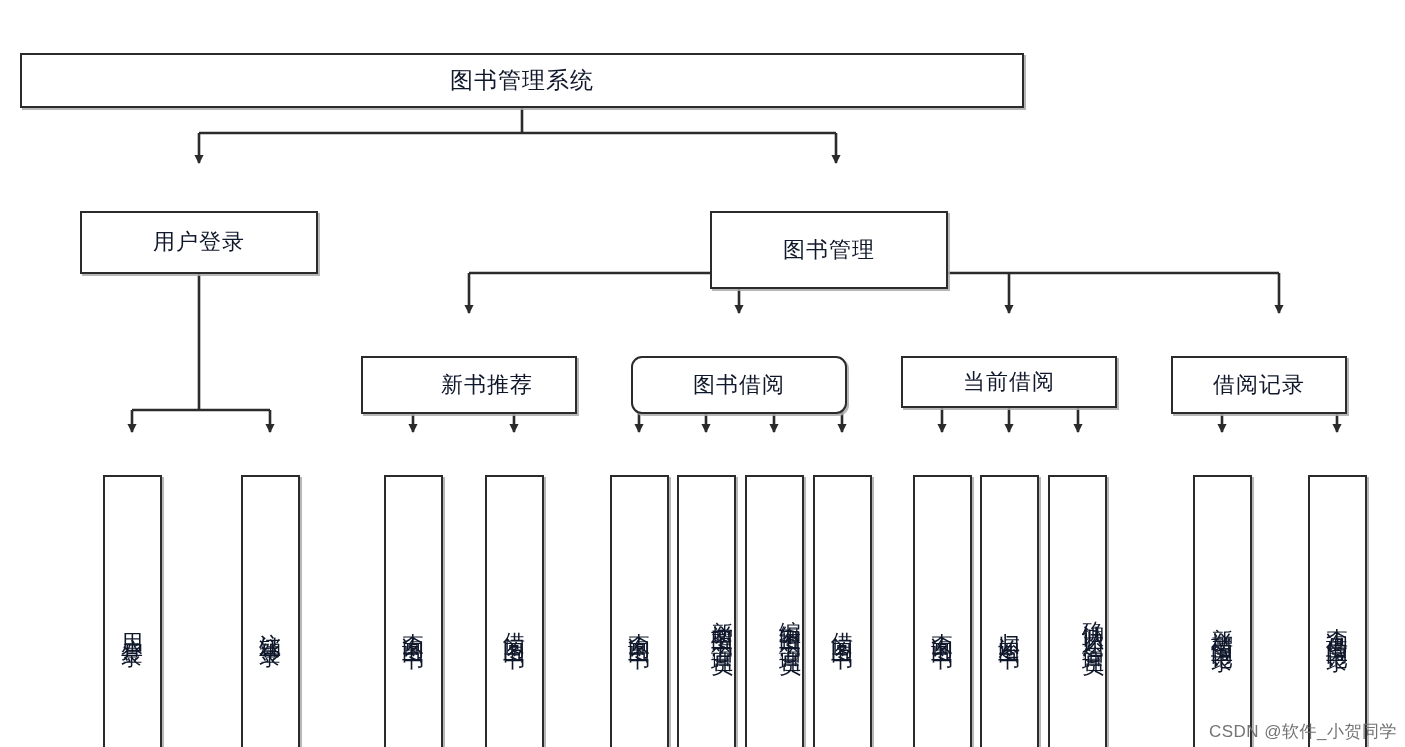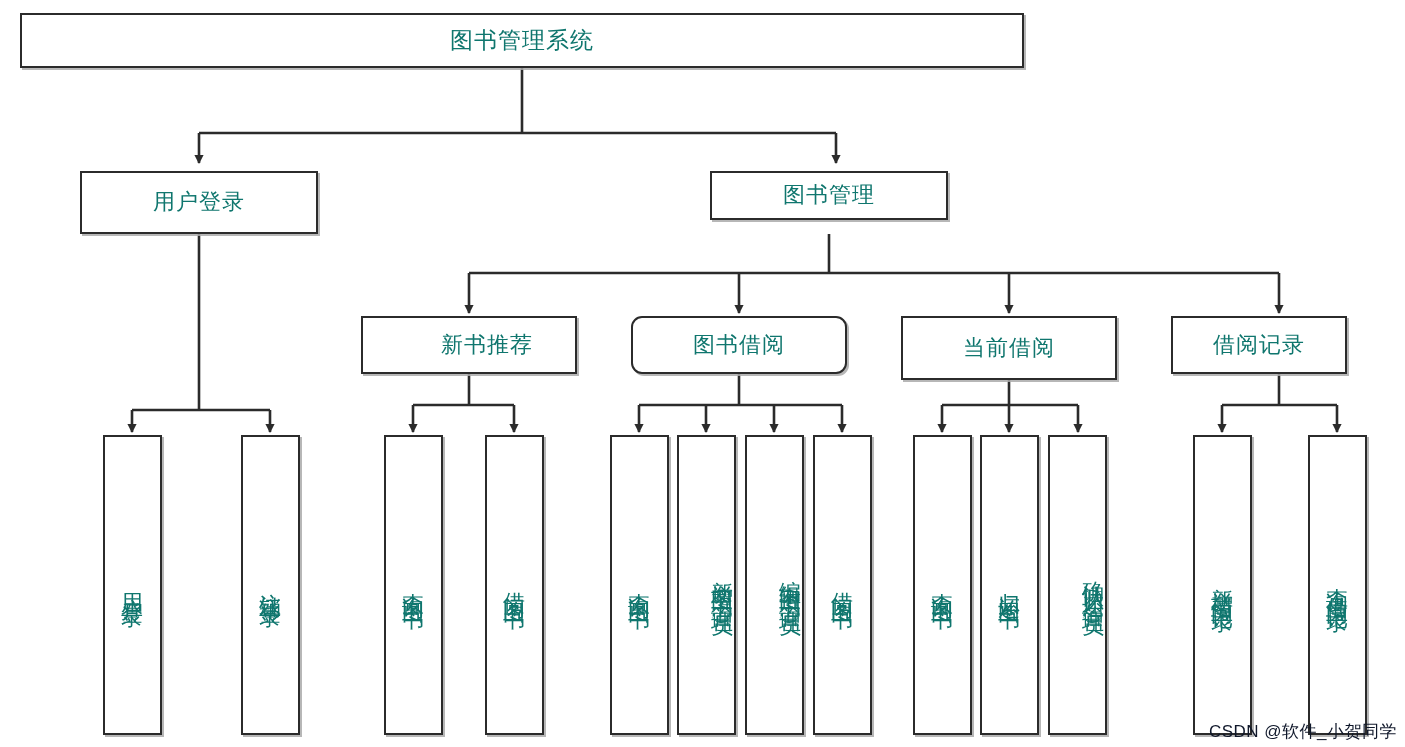--- a/index.html
+++ b/index.html
@@ -28,21 +28,22 @@
   }
   .node {
     position: absolute;
     box-sizing: border-box;
     border: 2px solid #2b2b2b;
     background: #ffffff;
     display: flex;
     align-items: center;
     justify-content: center;
     text-align: left;
-    color: #0f766e;
+    color: #0f172a;
+    margin-top: 40px;
   }
   .node.shadow {
     box-shadow: 2px 2px 0 0 rgba(170,170,170,0.85);
   }
   .node-h {
     font-size: 22px;
     letter-spacing: 1px;
     line-height: 1.2;
   }
   .node-root {
@@ -60,21 +61,21 @@
     justify-content: center;
   }
   .node-v.centered {
     align-items: center;
   }
   .watermark {
     position: absolute;
     right: 8px;
     bottom: 4px;
     font-size: 17px;
-    color: #0f172a;
+    color: #737373;
     letter-spacing: 0.5px;
     white-space: nowrap;
   }
 </style>
 </head>
 <body>
 
 <div id="canvas">
 
   <svg class="wires" viewBox="0 0 1405 747" xmlns="http://www.w3.org/2000/svg">
@@ -128,33 +129,33 @@
   </svg>
 
   <div class="node node-h node-root shadow" style="left:20px; top:13px; width:1004px; height:55px;">
     <span>图书管理系统</span>
   </div>
 
   <div class="node node-h shadow" style="left:80px; top:171px; width:238px; height:63px;">
     <span>用户登录</span>
   </div>
 
-  <div class="node node-h shadow" style="left:710px; top:171px; width:238px; height:49px;">
+  <div class="node node-h shadow" style="left:710px; top:171px; width:238px; height:78px;">
     <span>图书管理</span>
   </div>
 
   <div class="node node-h shadow" style="left:361px; top:316px; width:216px; height:58px;padding-left:36px;">
     <span>新书推荐</span>
   </div>
 
   <div class="node node-h shadow" style="left:631px; top:316px; width:216px; height:58px;border-radius:11px;">
     <span>图书借阅</span>
   </div>
 
-  <div class="node node-h shadow" style="left:901px; top:316px; width:216px; height:64px;">
+  <div class="node node-h shadow" style="left:901px; top:316px; width:216px; height:52px;">
     <span>当前借阅</span>
   </div>
 
   <div class="node node-h shadow" style="left:1171px; top:316px; width:176px; height:58px;">
     <span>借阅记录</span>
   </div>
 
   <div class="node node-v centered shadow" style="left:103px; top:435px; width:59px; height:300px;">
     <span>用户登录</span>
   </div>

